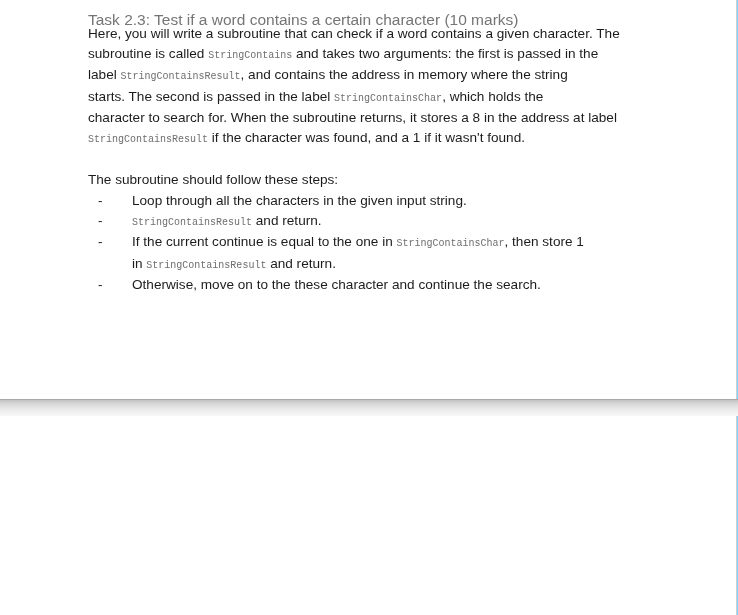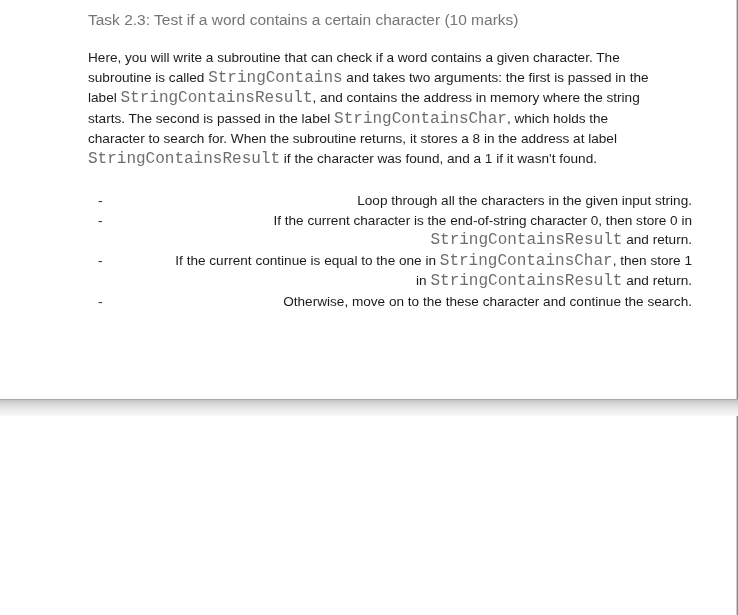--- a/index.html
+++ b/index.html
@@ -1,67 +1,67 @@
 <!DOCTYPE html>
 <html><head>
 <meta charset="utf-8">
 <style>
   html,body{margin:0;padding:0;background:#ffffff;}
   .viewport{
-    position:relative;width:738px;height:615px;overflow:hidden;background:#22c55e;
+    position:relative;width:738px;height:615px;overflow:hidden;background:#7dd3fc;
     font-family:"Liberation Sans",sans-serif;color:#1c1c1c;
   }
   .edge-line{position:absolute;top:0;bottom:0;right:1px;width:2px;background:#cfcfcf;z-index:0;}
   .page{position:absolute;left:0;width:736px;background:#ffffff;z-index:1;}
   .page1{top:0;height:399px;}
   .page2{top:416px;height:199px;}
   .separator{
     position:absolute;left:0;top:399px;width:738px;height:17px;z-index:2;box-sizing:border-box;
     border-top:1px solid #a8a8a8;
     background:linear-gradient(to bottom,#c3c3c3 0px,#d9d9d9 4px,#ececec 10px,#fafafa 17px);
   }
   .abs{position:absolute;}
   .title{left:88px;top:11px;font-size:15.5px;font-weight:400;color:#757575;margin:0;}
   .bodytext{font-size:13.6px;line-height:19.5px;margin:0;}
   .rich{white-space:pre-wrap;}
-  .intro{left:88px;top:48px;width:604px;}
+  .intro{left:88px;top:24px;width:604px;}
   .steps-heading{left:88px;top:170px;}
   .bullets{left:88px;top:191px;width:604px;}
   .bullet{display:flex;}
   .marker{flex:0 0 44px;padding-left:10px;box-sizing:border-box;}
-  .btext{flex:1;text-align:right;}
-  .code{font-family:"Liberation Mono","DejaVu Sans Mono",monospace;color:#6e6e6e;font-size:16px;}
+  .btext{flex:1;}
+  .code{font-family:"Liberation Mono","DejaVu Sans Mono",monospace;color:#6e6e6e;font-size:10px;}
 </style>
 </head>
 <body>
 
 <div class="viewport">
 
   <div class="edge-line"></div>
 
   <section class="page page1">
     <h2 class="abs title">Task 2.3: Test if a word contains a certain character (10 marks)</h2>
 
     <p class="abs bodytext rich intro"><span>Here, you will write a subroutine that can check if a word contains a given character. The
 subroutine is called </span><span class="code">StringContains</span><span> and takes two arguments: the first is passed in the
 label </span><span class="code">StringContainsResult</span><span>, and contains the address in memory where the string
 starts. The second is passed in the label </span><span class="code">StringContainsChar</span><span>, which holds the
 character to search for. When the subroutine returns, it stores a 8 in the address at label
 </span><span class="code">StringContainsResult</span><span> if the character was found, and a 1 if it wasn't found.</span></p>
 
+    <p class="abs bodytext steps-heading">The subroutine should follow these steps:</p>
 
     <div class="abs bodytext bullets">
       <div class="bullet">
         <span class="marker">-</span>
         <span class="btext rich"><span>Loop through all the characters in the given input string.</span></span>
       </div>
       <div class="bullet">
         <span class="marker">-</span>
-        <span class="btext rich"><span>If the current character is the end-of-string character 0, then store 0 in
-</span><span class="code">StringContainsResult</span><span> and return.</span></span>
+        <span class="btext rich"><span class="code">StringContainsResult</span><span> and return.</span></span>
       </div>
       <div class="bullet">
         <span class="marker">-</span>
         <span class="btext rich"><span>If the current continue is equal to the one in </span><span class="code">StringContainsChar</span><span>, then store 1
 in </span><span class="code">StringContainsResult</span><span> and return.</span></span>
       </div>
       <div class="bullet">
         <span class="marker">-</span>
         <span class="btext rich"><span>Otherwise, move on to the these character and continue the search.</span></span>
       </div>

